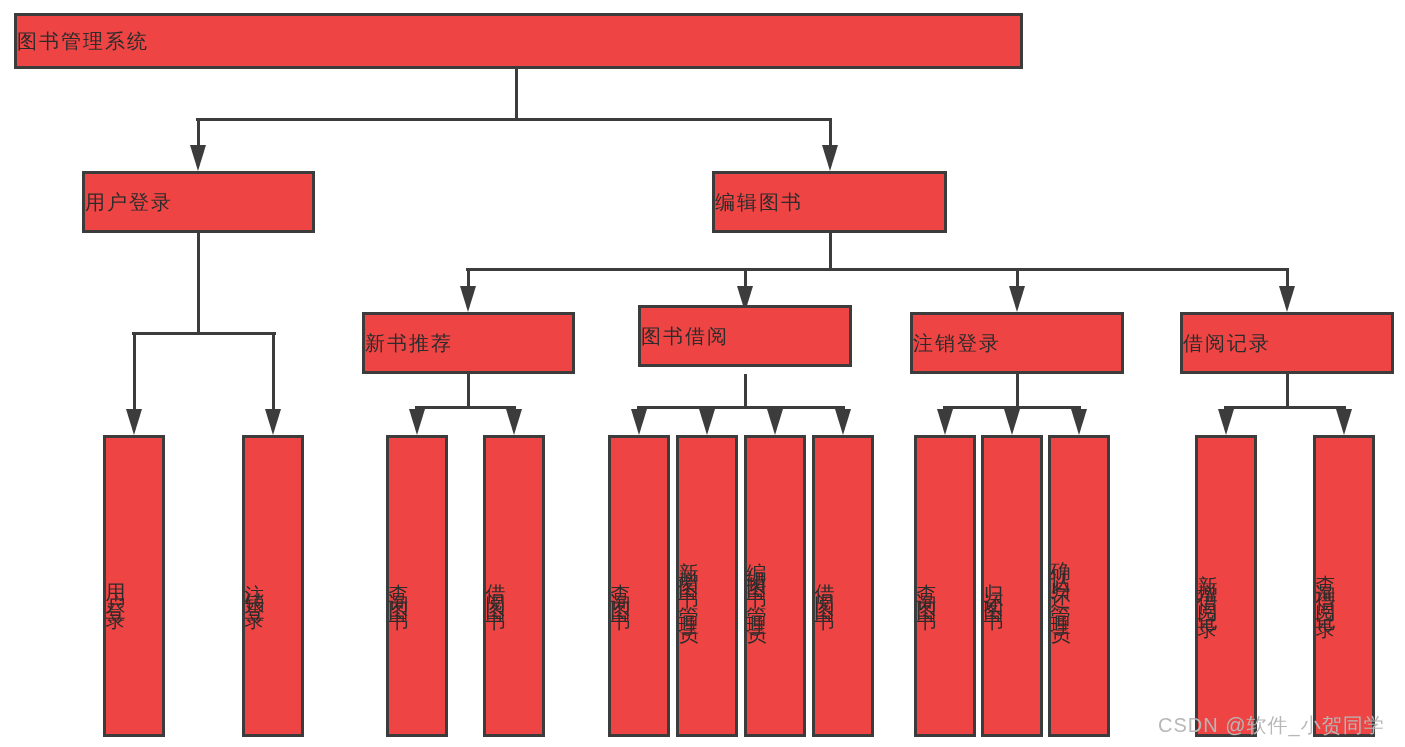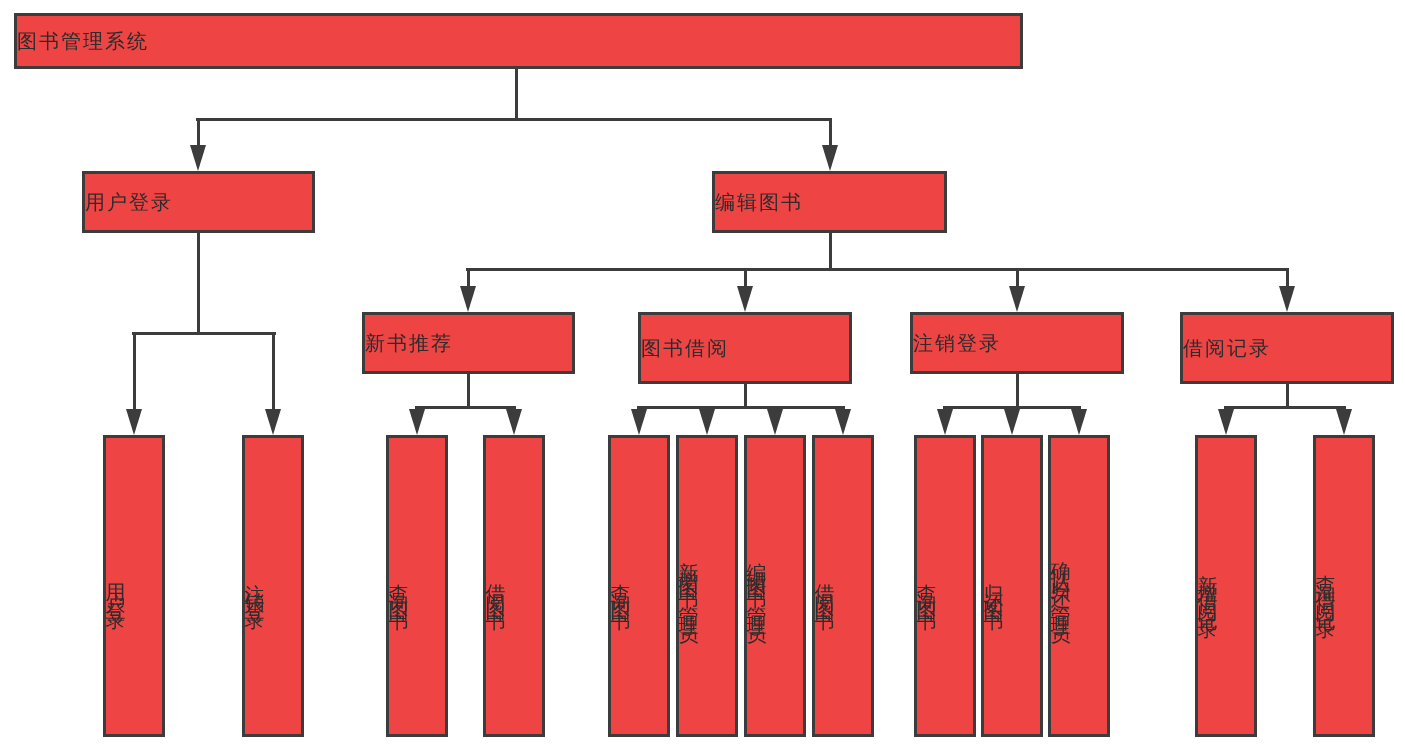--- a/index.html
+++ b/index.html
@@ -43,27 +43,27 @@
   <div class="box" style="left:82px;top:171px;width:233px;height:62px">
     <span>用户登录</span>
   </div>
   <div class="box" style="left:712px;top:171px;width:235px;height:62px">
     <span>编辑图书</span>
   </div>
 
   <div class="box" style="left:362px;top:312px;width:213px;height:62px">
     <span>新书推荐</span>
   </div>
-  <div class="box" style="left:638px;top:312px;width:214px;height:72px">
+  <div class="box" style="left:638px;top:305px;width:214px;height:62px">
     <span>图书借阅</span>
   </div>
   <div class="box" style="left:910px;top:312px;width:214px;height:62px">
     <span>注销登录</span>
   </div>
-  <div class="box" style="left:1180px;top:312px;width:214px;height:72px">
+  <div class="box" style="left:1180px;top:312px;width:214px;height:62px">
     <span>借阅记录</span>
   </div>
 
   <div class="box leaf" style="left:103px;top:435px;width:62px;height:302px">
     <span>用户登录</span>
   </div>
   <div class="box leaf" style="left:242px;top:435px;width:62px;height:302px">
     <span>注销登录</span>
   </div>
 
@@ -141,13 +141,14 @@
       <div class="hline" style="left: 943px; top: 406px; width: 138px;"></div>
       <div class="arrowhead" style="left: 937px; top: 409px;"></div>
       <div class="arrowhead" style="left: 1004px; top: 409px;"></div>
       <div class="arrowhead" style="left: 1071px; top: 409px;"></div>
       <div class="vline" style="left: 1285.5px; top: 374px; height: 34px;"></div>
       <div class="hline" style="left: 1224px; top: 406px; width: 122px;"></div>
       <div class="arrowhead" style="left: 1218px; top: 409px;"></div>
       <div class="arrowhead" style="left: 1336px; top: 409px;"></div>
     </div>
 
+  <div class="watermark" style="left:1158px;top:712px">CSDN @软件_小贺同学</div>
 </div>
 
 </body></html>

